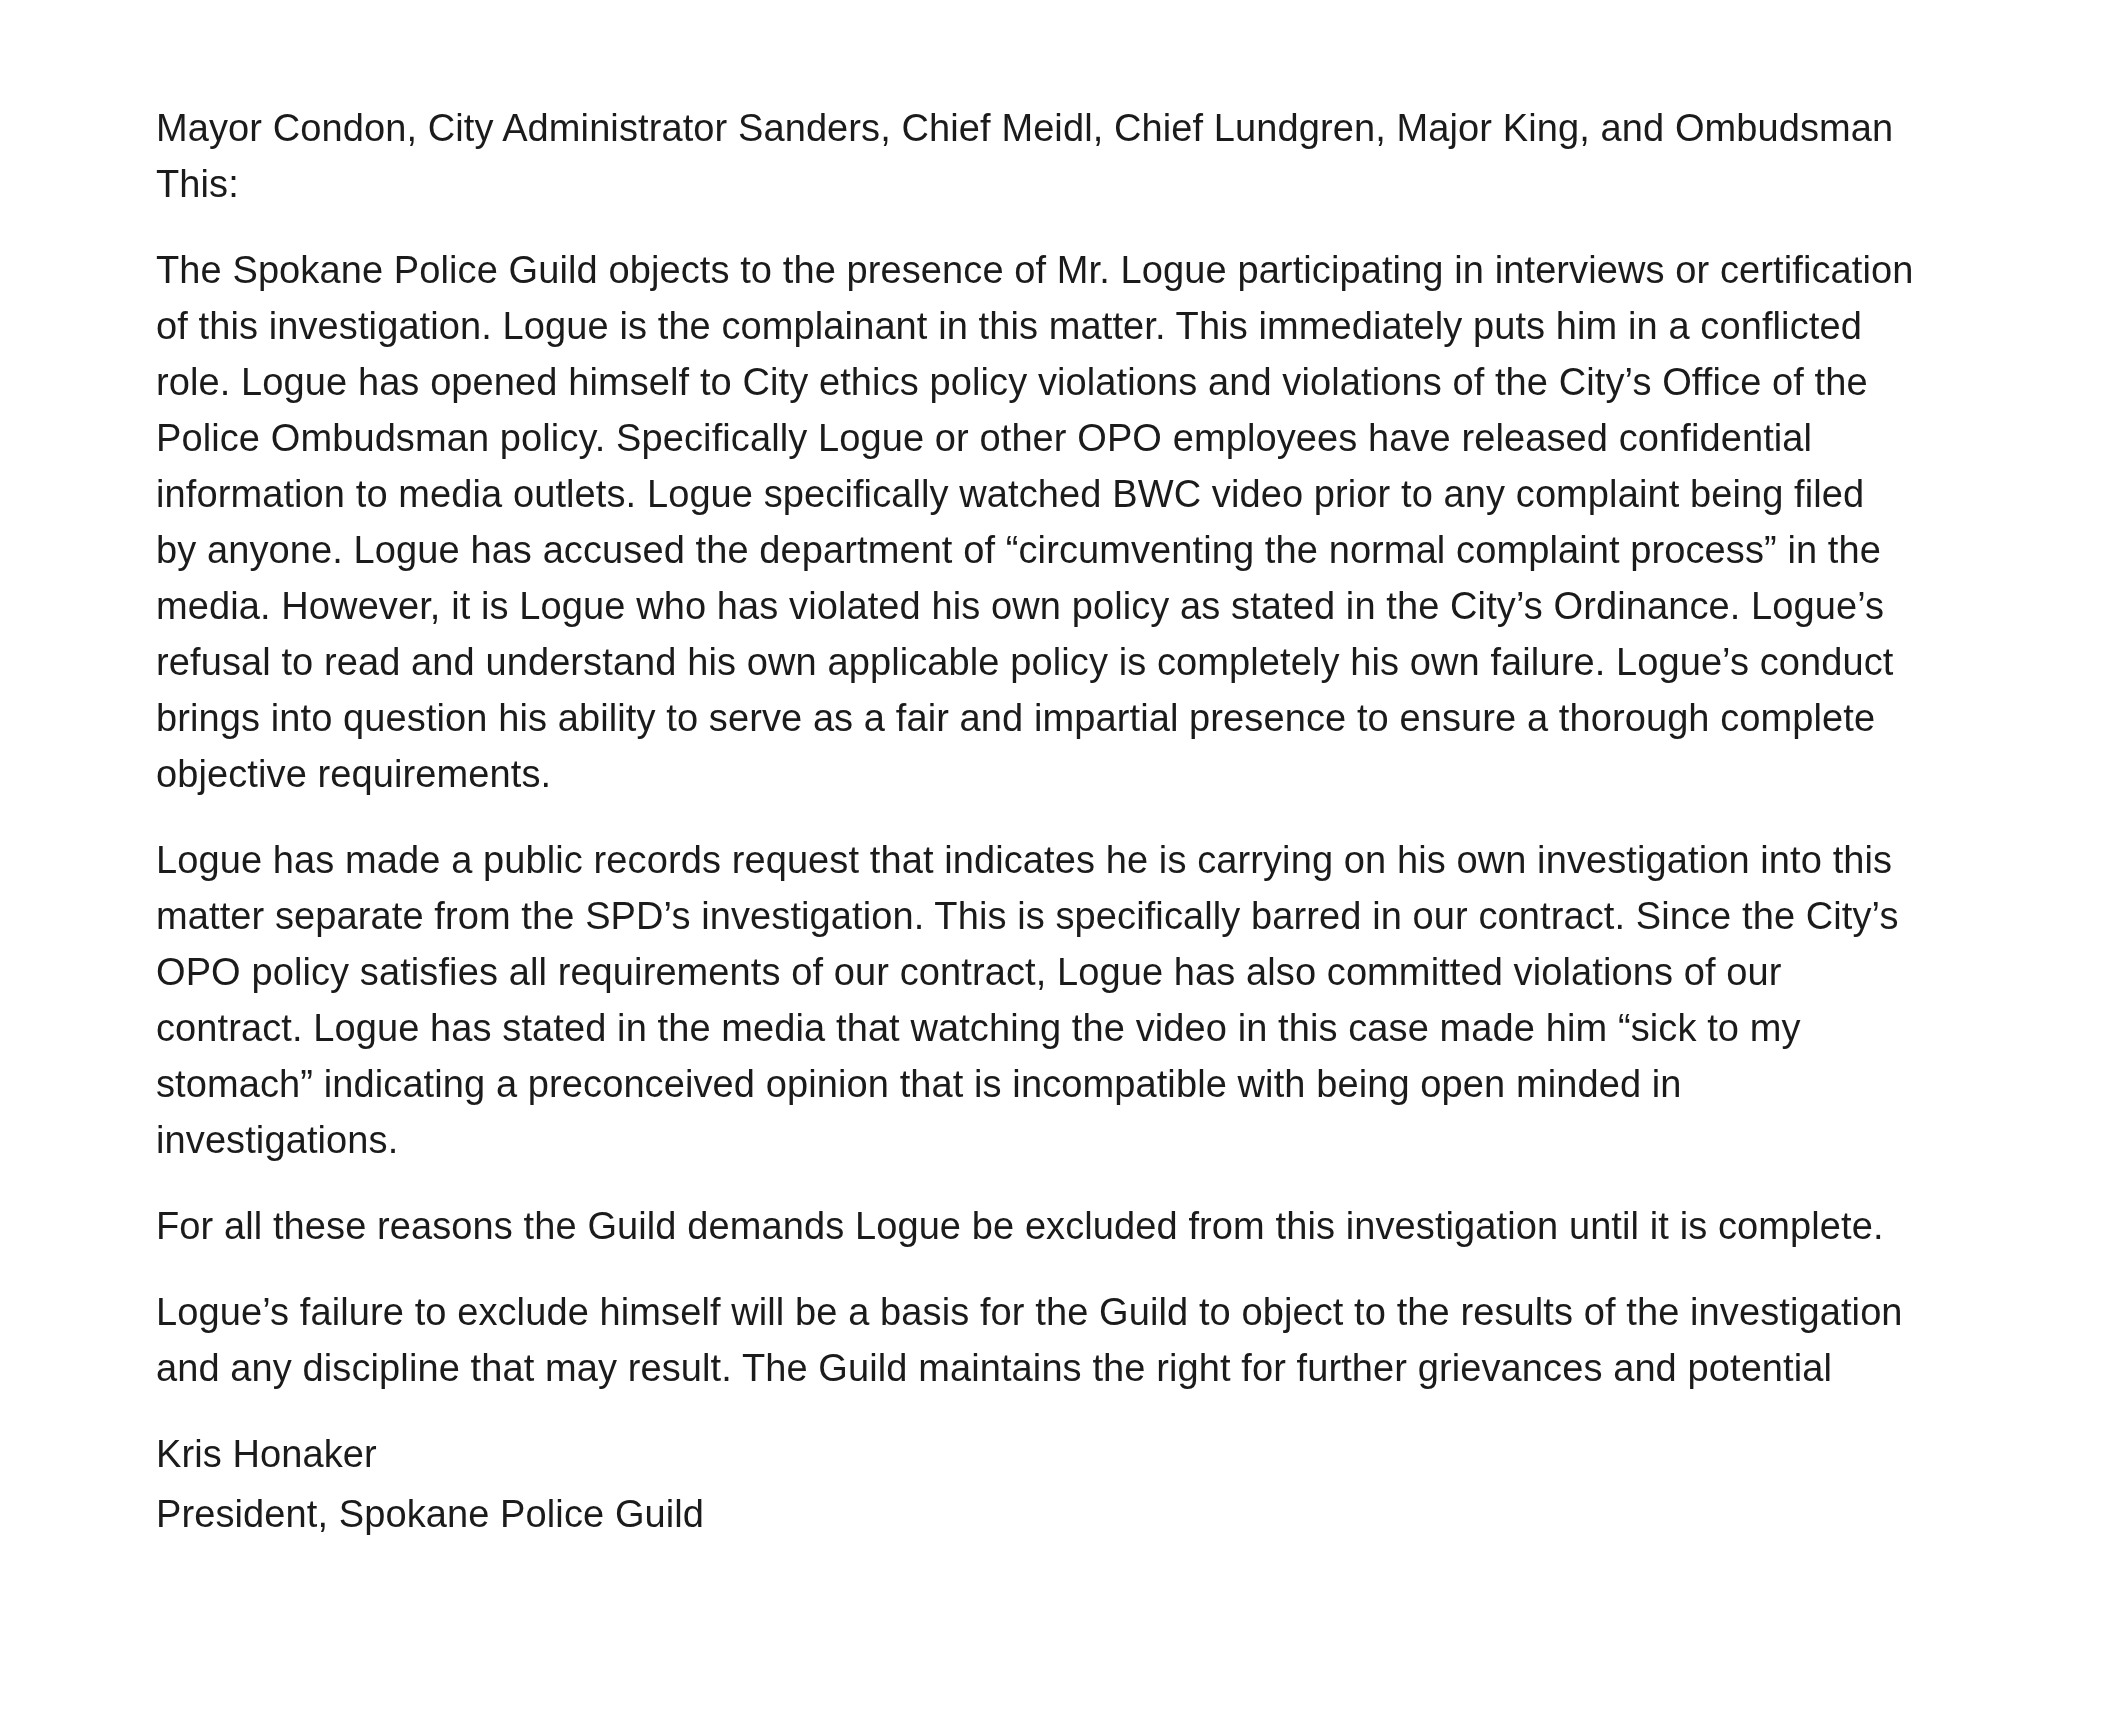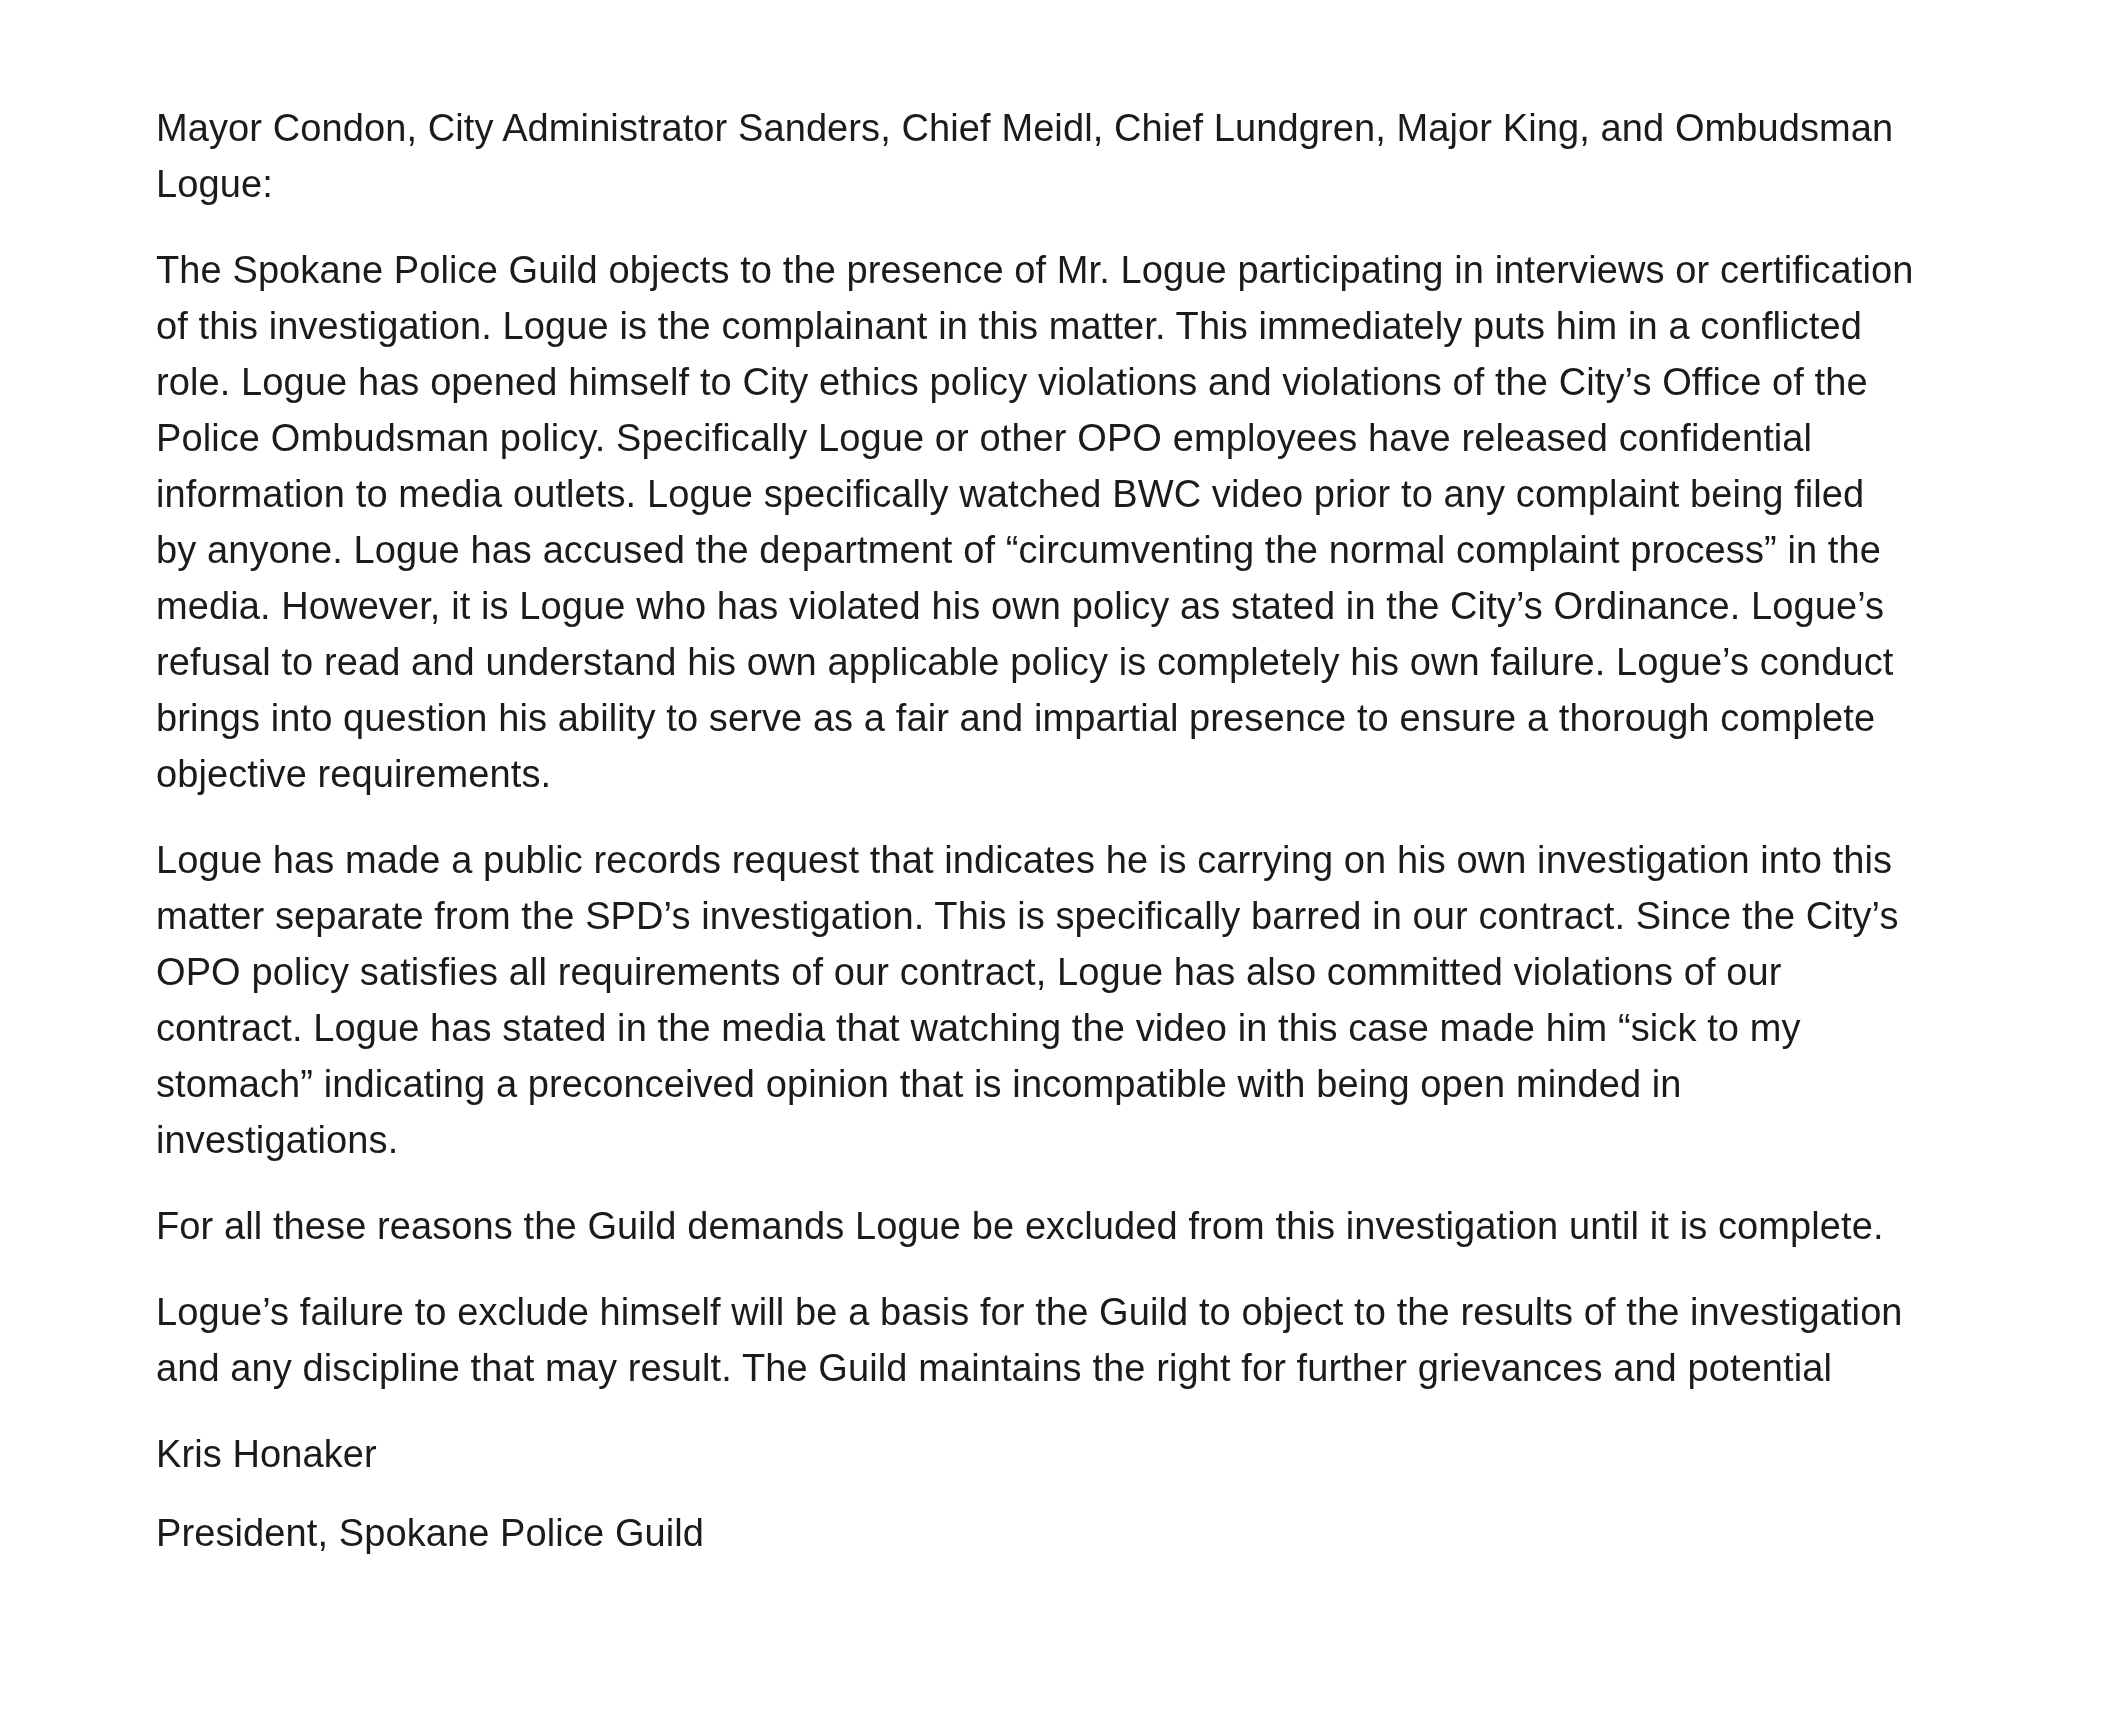--- a/index.html
+++ b/index.html
@@ -28,31 +28,31 @@
   }
   .line {
     height: 56px;
     line-height: 56px;
     white-space: nowrap;
     letter-spacing: 0.1px;
   }
   .signature-name {
   }
   .signature-title {
-    margin-top: 23px;
+    margin-top: 4px;
   }
 </style>
 </head>
 <body>
 
 <div class="letter-page">
 
   <div class="paragraph">
     <div class="line">Mayor Condon, City Administrator Sanders, Chief Meidl, Chief Lundgren, Major King, and Ombudsman</div>
-    <div class="line">Logue:</div>
+    <div class="line">This:</div>
   </div>
 
   <div class="paragraph">
     <div class="line">The Spokane Police Guild objects to the presence of Mr. Logue participating in interviews or certification</div>
     <div class="line">of this investigation. Logue is the complainant in this matter. This immediately puts him in a conflicted</div>
     <div class="line">role. Logue has opened himself to City ethics policy violations and violations of the City’s Office of the</div>
     <div class="line">Police Ombudsman policy. Specifically Logue or other OPO employees have released confidential</div>
     <div class="line">information to media outlets. Logue specifically watched BWC video prior to any complaint being filed</div>
     <div class="line">by anyone. Logue has accused the department of “circumventing the normal complaint process” in the</div>
     <div class="line">media. However, it is Logue who has violated his own policy as stated in the City’s Ordinance. Logue’s</div>

